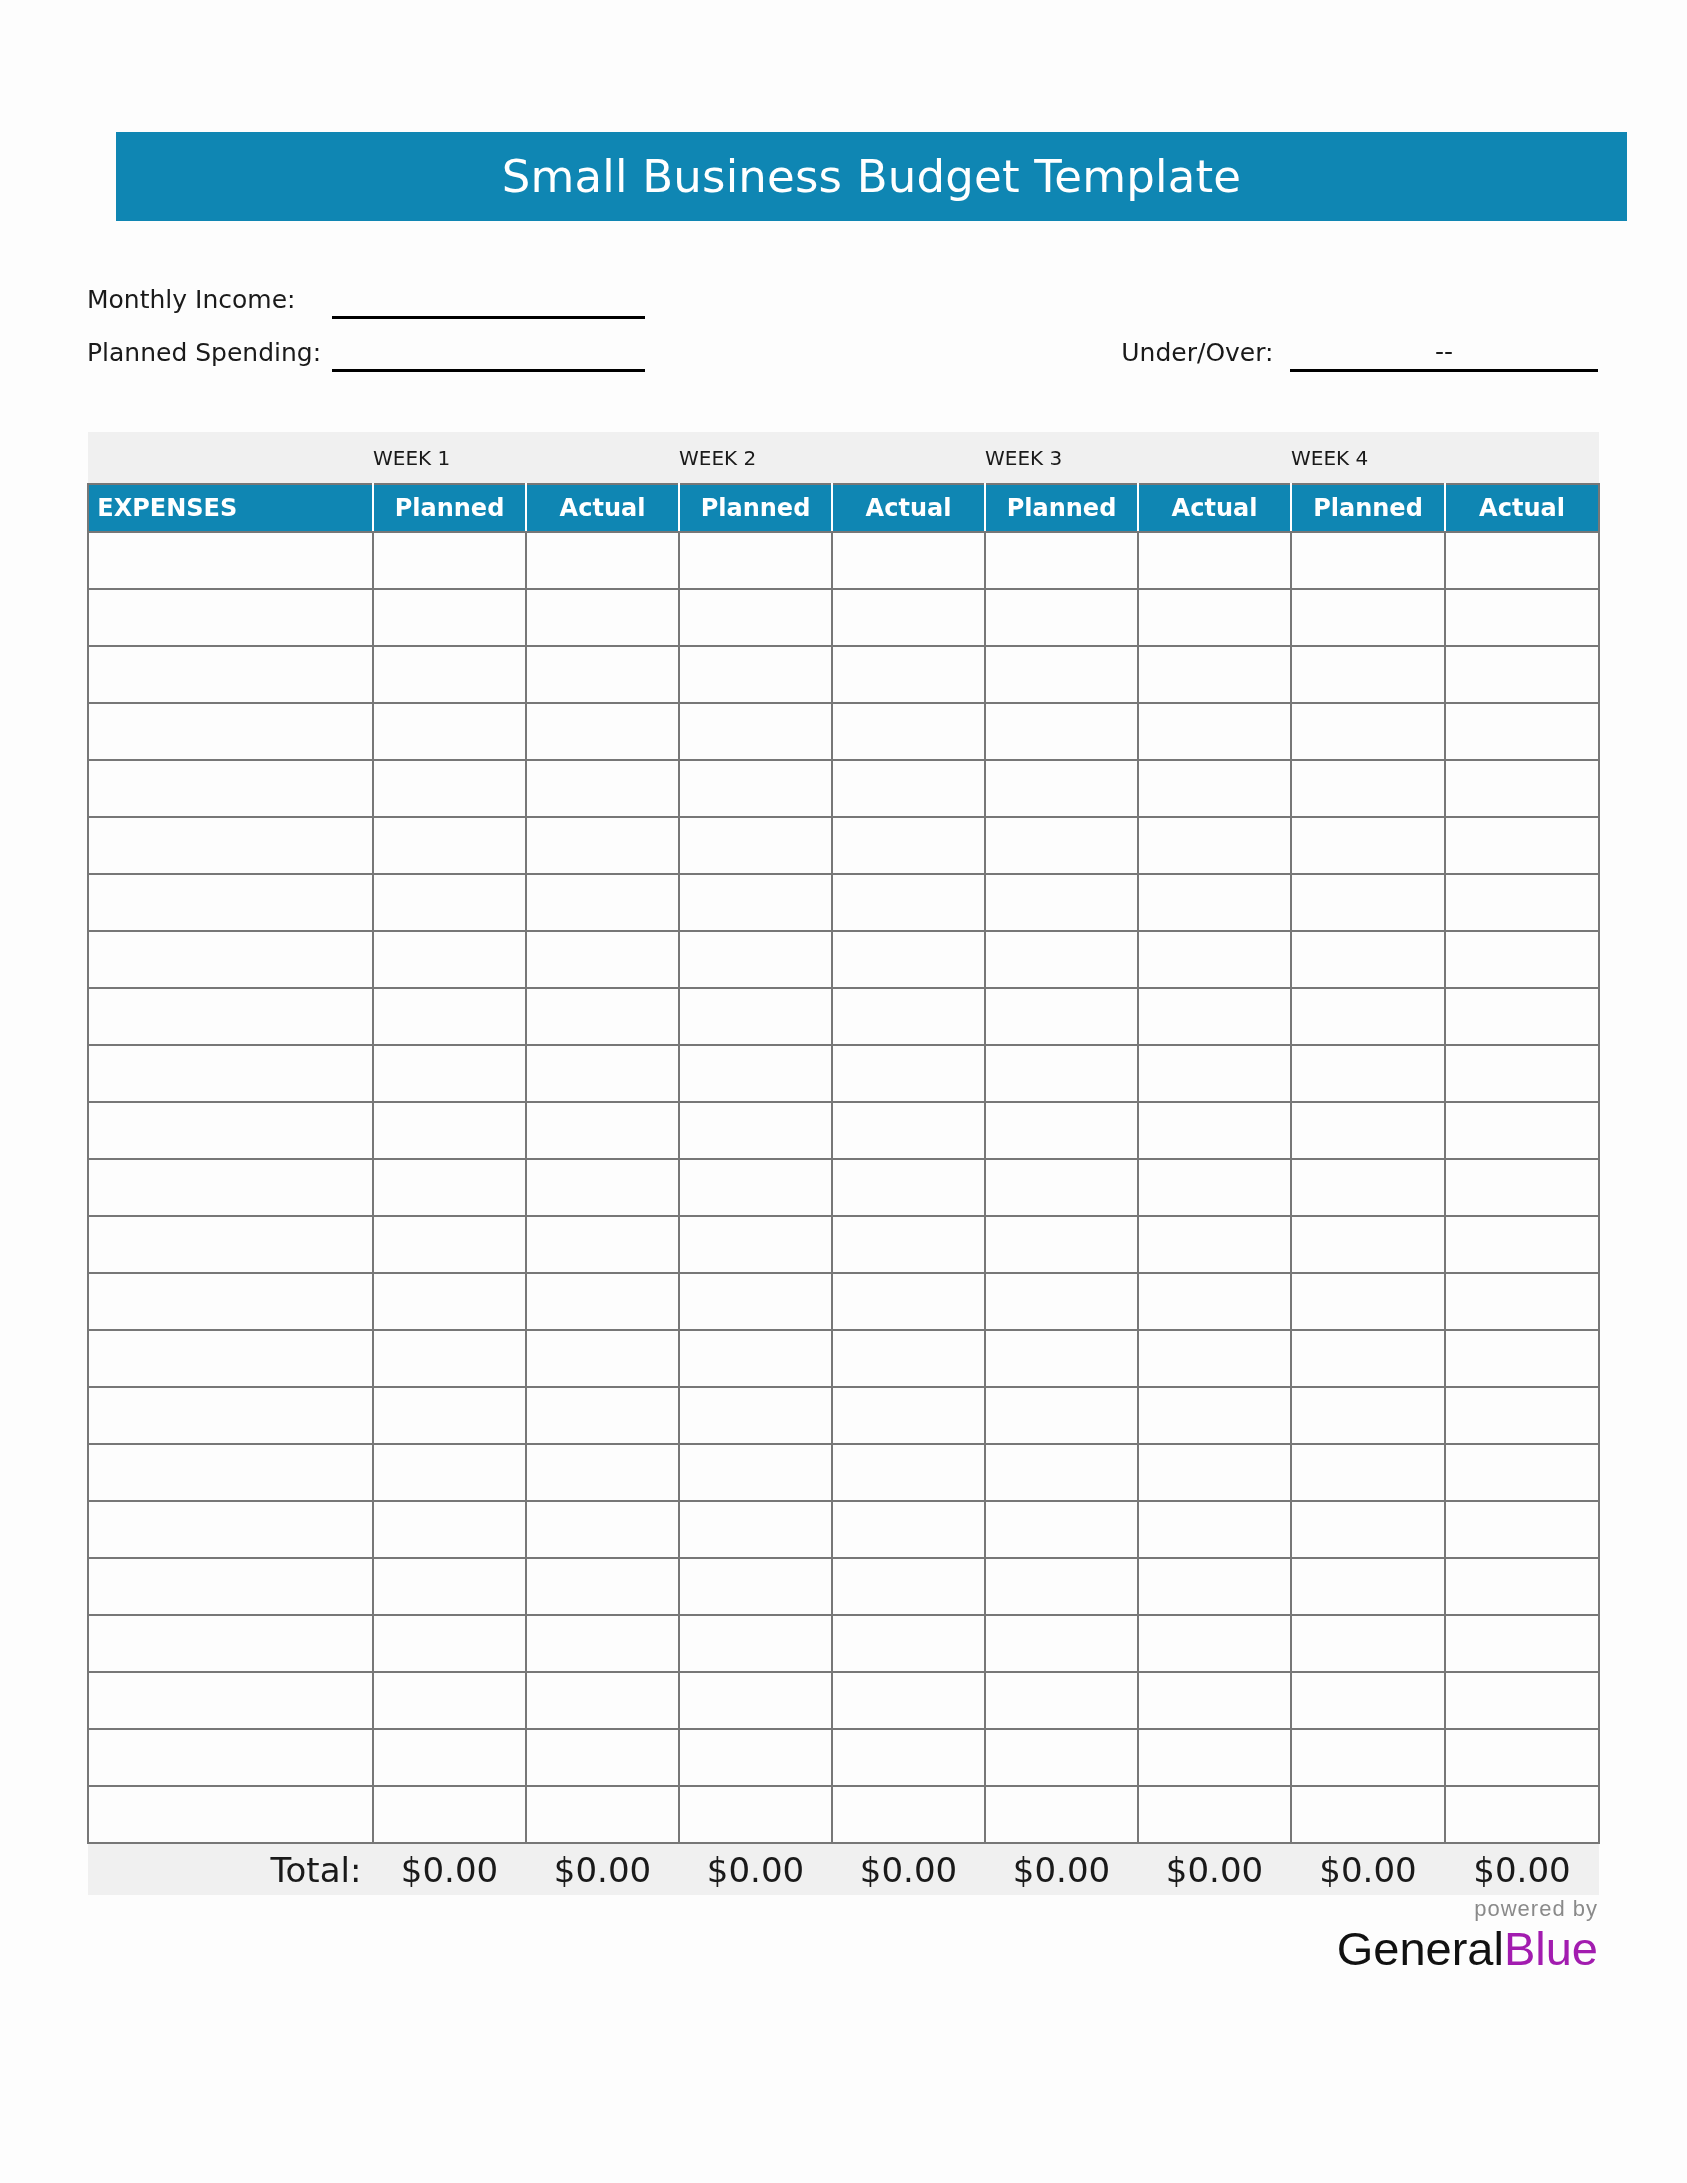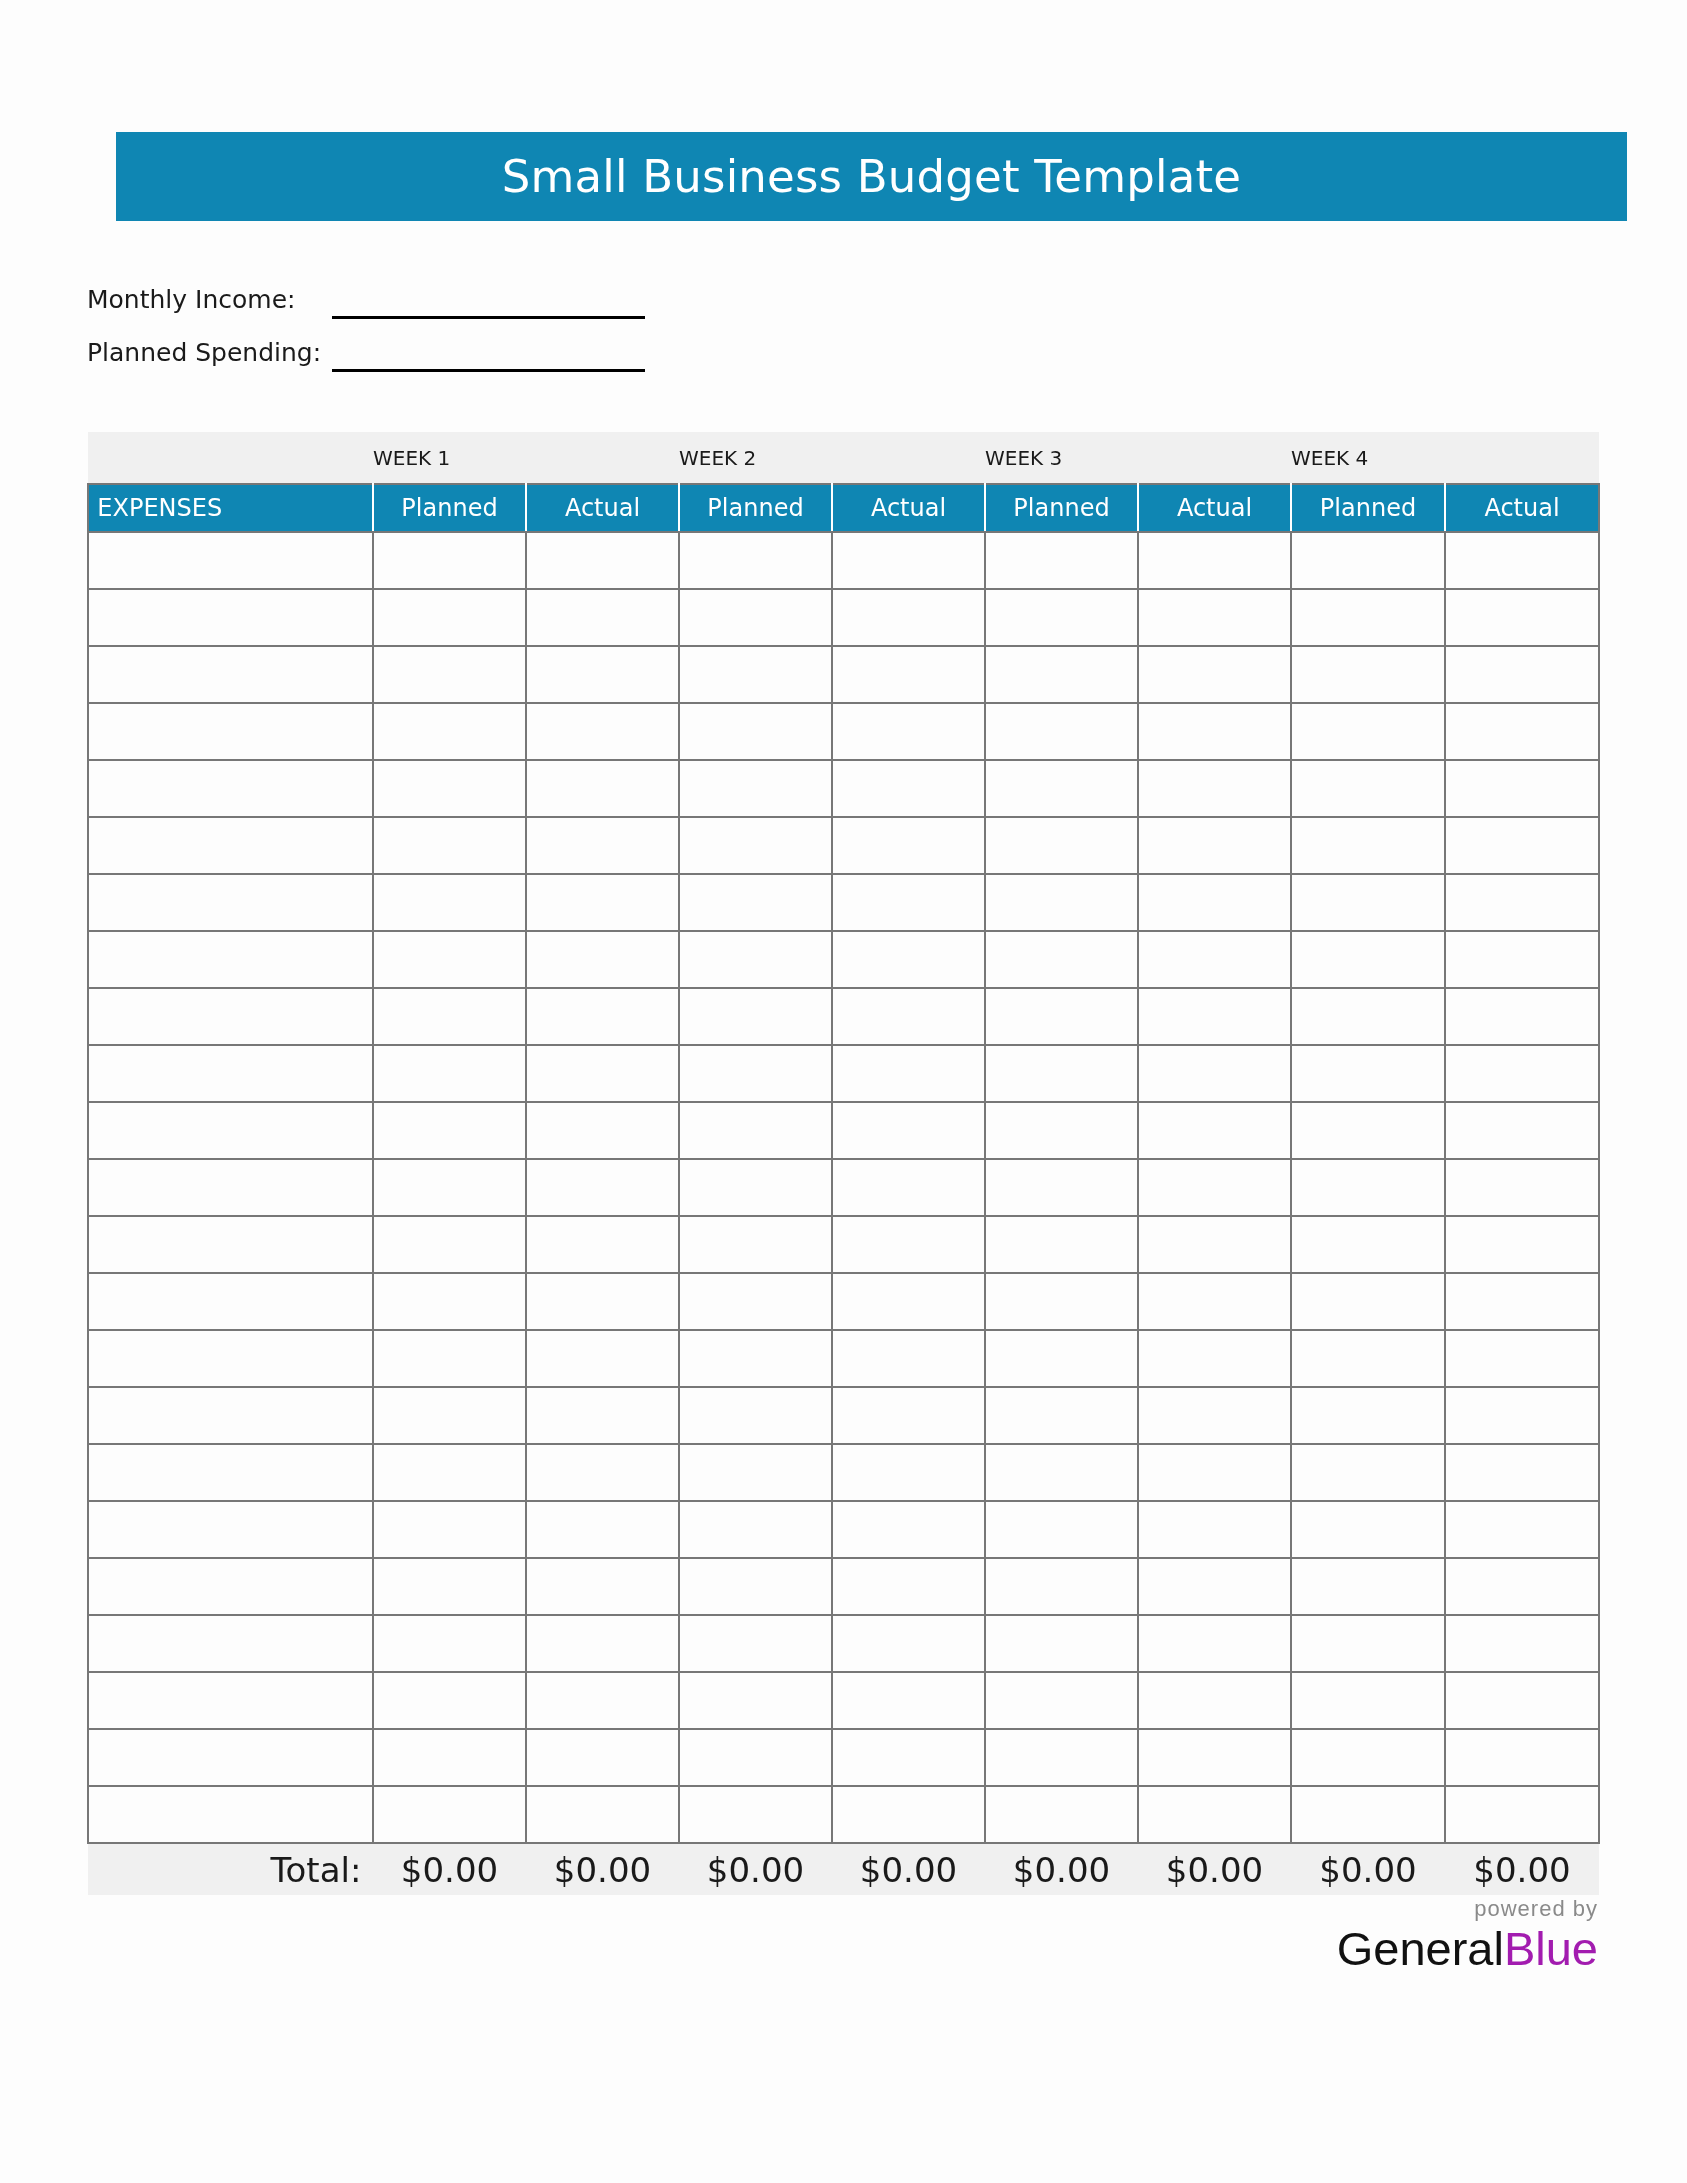--- a/index.html
+++ b/index.html
@@ -117,21 +117,21 @@
     vertical-align: middle;
     padding: 0;
   }
   .weekband td.spacer { background: #f0f0f0; }
 
   
   .colhead th {
     background: #0f86b3;
     color: #ffffff;
     font-size: 24px;
-    font-weight: 400;
+    font-weight: 700;
     height: 48px;
     padding: 0 0 0 0;
     text-align: center;
     vertical-align: middle;
     border-left: 2.5px solid #ffffff;
     border-right: 2.5px solid #ffffff;
     border-top: 2.5px solid #777777;
     border-bottom: 2.5px solid #777777;
     box-sizing: border-box;
   }
@@ -211,20 +211,26 @@
     </div>
 
     <div class="field-row left r2">
       <span class="field-label lw">Planned Spending:</span>
       <span class="field-line lw">
         <span class="field-value"></span>
       </span>
     </div>
 
 
+    <div class="field-row right r2">
+      <span class="field-label rw">Under/Over:</span>
+      <span class="field-line rw">
+        <span class="field-value">--</span>
+      </span>
+    </div>
 
   </div>
 
   <div class="table-wrap">
     <table class="budget">
       <colgroup>
         <col style="width:285px">
         <col style="width:153px">
           <col style="width:153px">
         <col style="width:153px">

